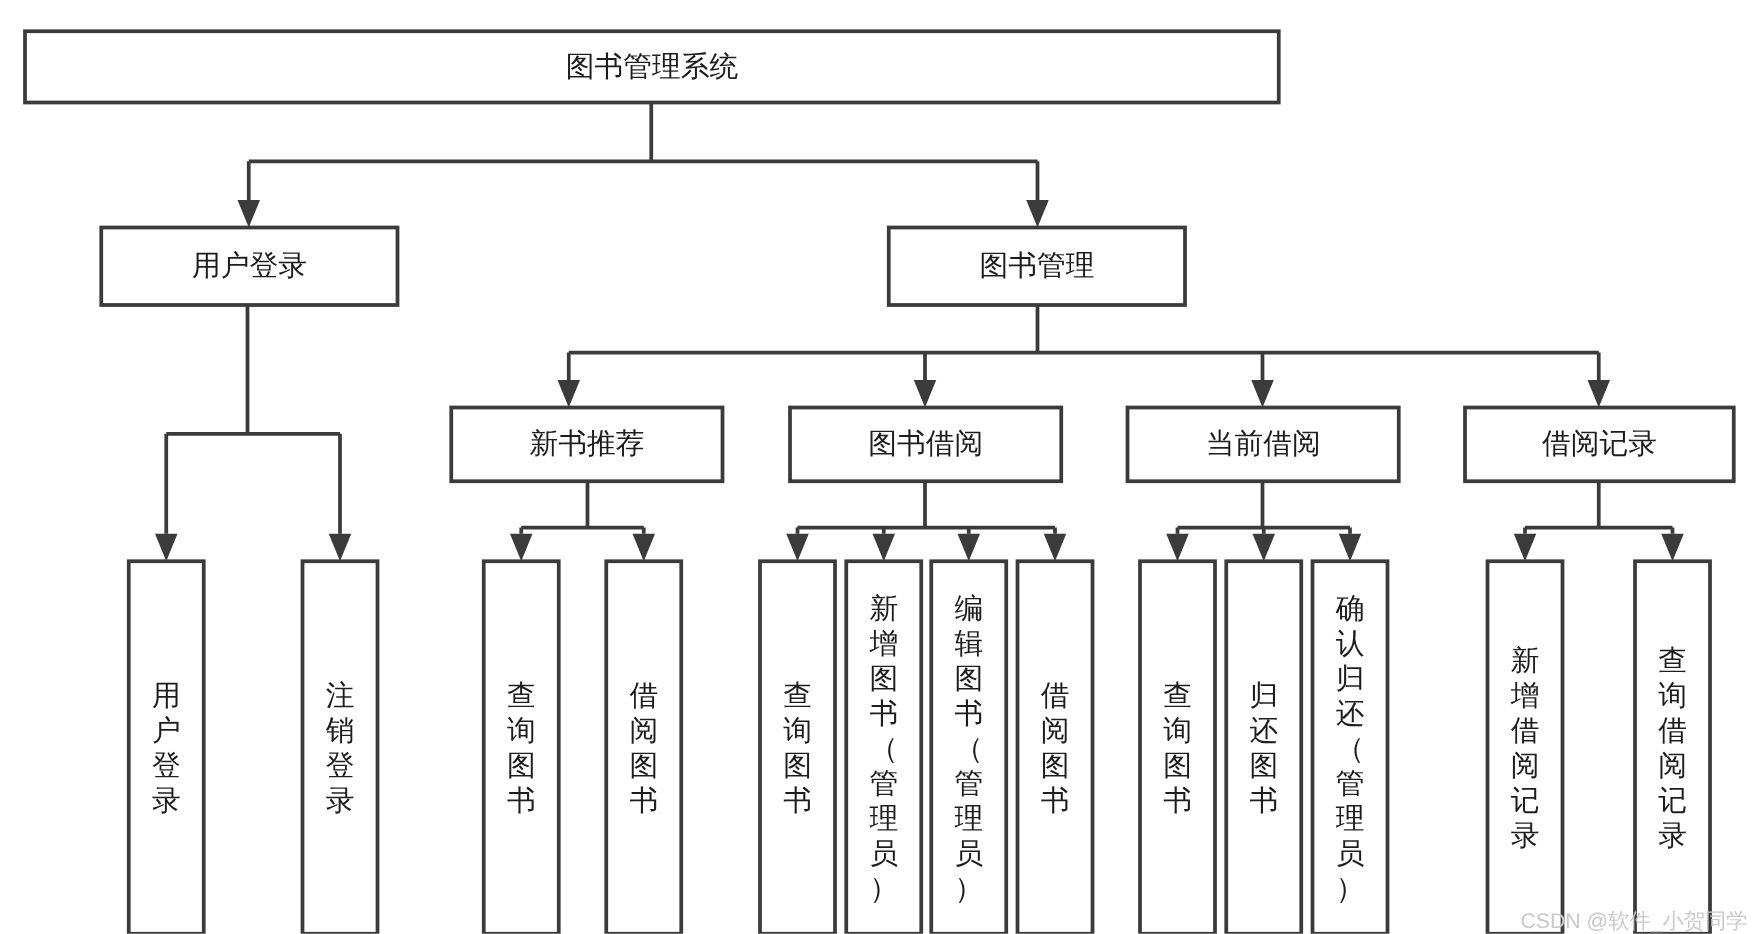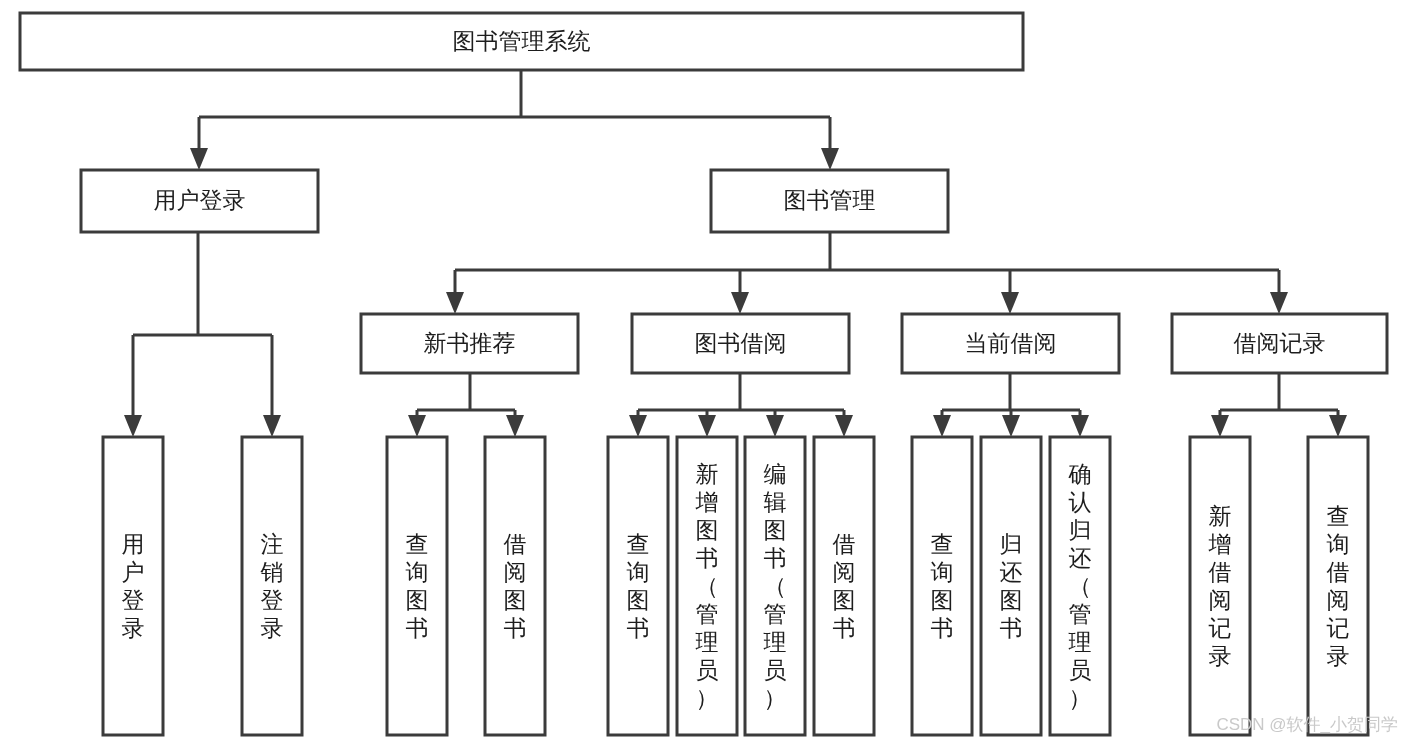--- a/index.html
+++ b/index.html
@@ -11,21 +11,21 @@
   body {
     width: 1405px;
     height: 747px;
     font-family: "Liberation Sans", "DejaVu Sans", sans-serif;
     overflow: hidden;
     position: relative;
   }
   #diagram-root {
     position: absolute;
     left: 0;
-    top: 0;
+    top: 12px;
     width: 1405px;
     height: 629px;
     text-align: center;
   }
   svg.flow {
     display: block;
     width: 1405px;
     height: 747px;
   }
   .node-box {

